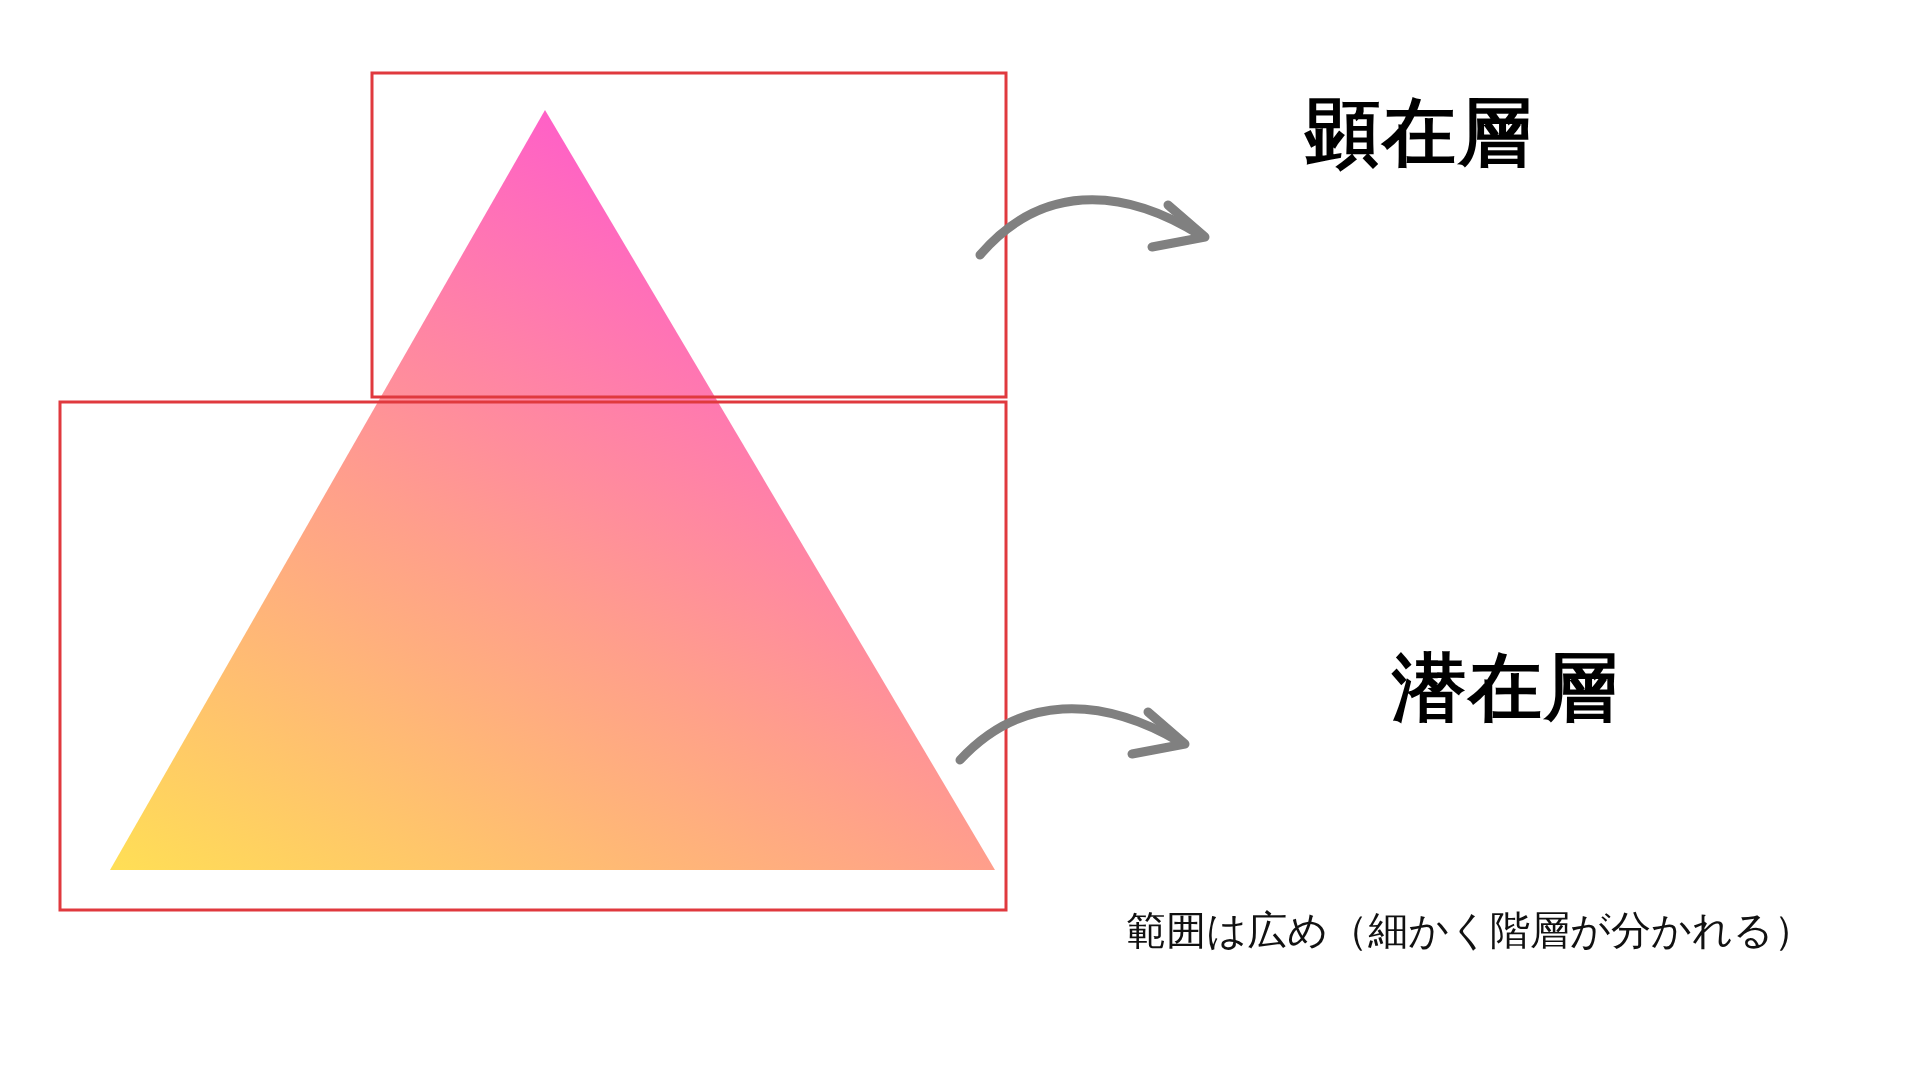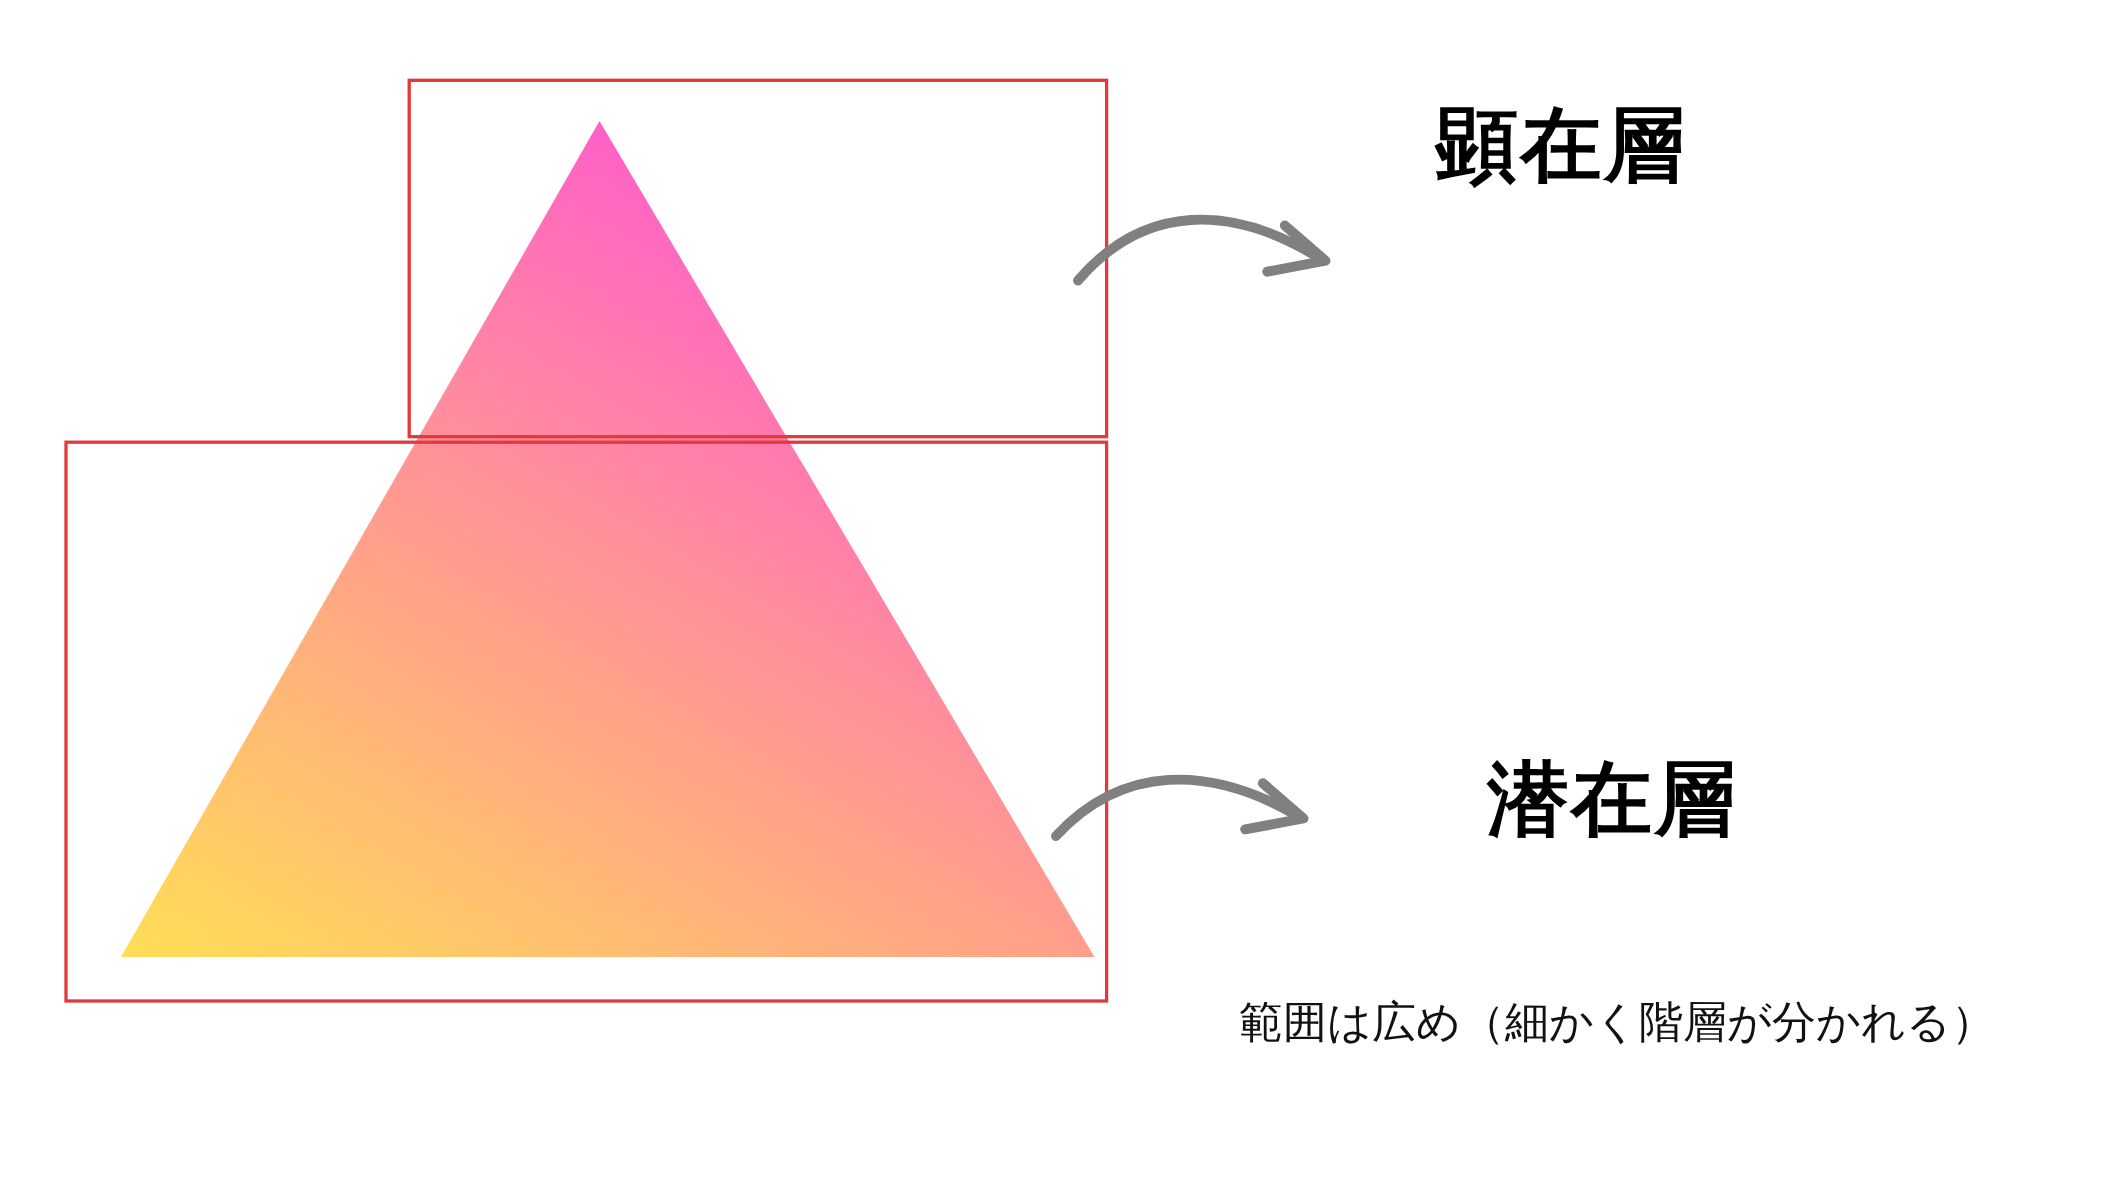--- a/index.html
+++ b/index.html
@@ -34,19 +34,19 @@
       <path d="M1168,205 L1205,237 L1152,247" fill="none" stroke="#808080" stroke-width="9" stroke-linecap="round" stroke-linejoin="round"></path>
     </g>
     <g>
       <path d="M960,760 C1020,695 1100,695 1180,742" fill="none" stroke="#808080" stroke-width="9" stroke-linecap="round"></path>
       <path d="M1148,712 L1185,744 L1132,754" fill="none" stroke="#808080" stroke-width="9" stroke-linecap="round" stroke-linejoin="round"></path>
     </g>
   </svg>
 
   <div class="heading" style="left:1270px; top:95px; width:300px;">顕在層</div>
 
-  <div class="heading" style="left:1316px; top:650px; width:300px;margin-top:40px;">潜在層</div>
+  <div class="heading" style="left:1356px; top:650px; width:300px;">潜在層</div>
   <div class="desc" style="left:1100px; top:775px; width:740px;">
     <div>範囲は広め（細かく階層が分かれる）</div>
     
     
   </div>
 </div>
 
 </body></html>

